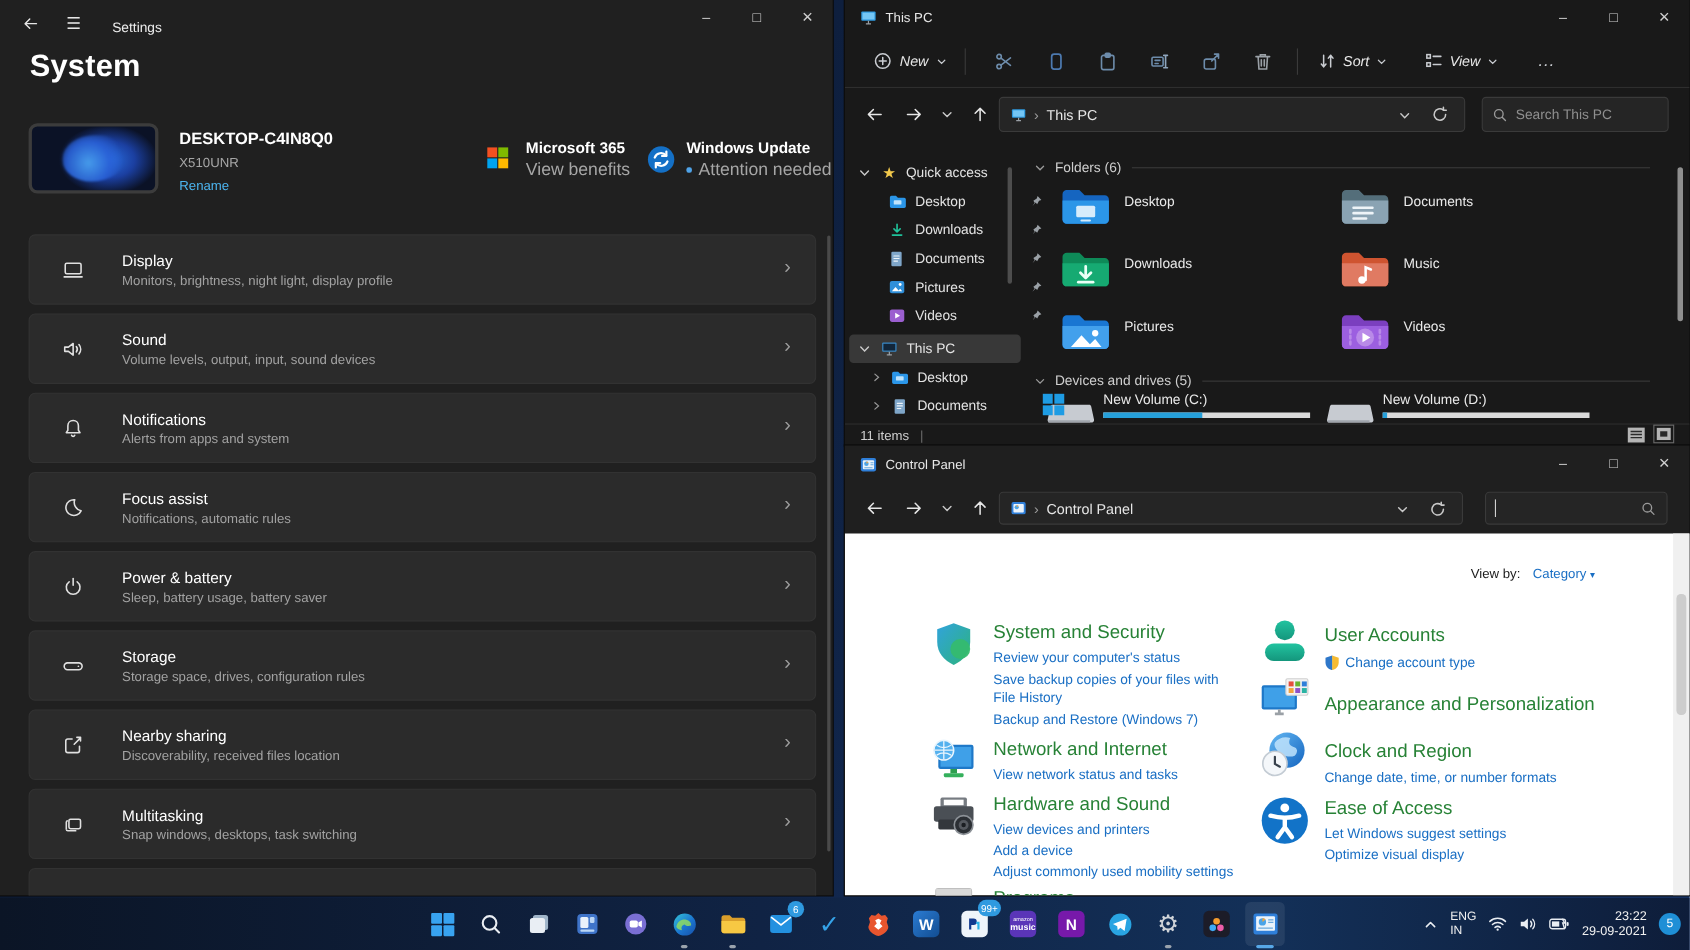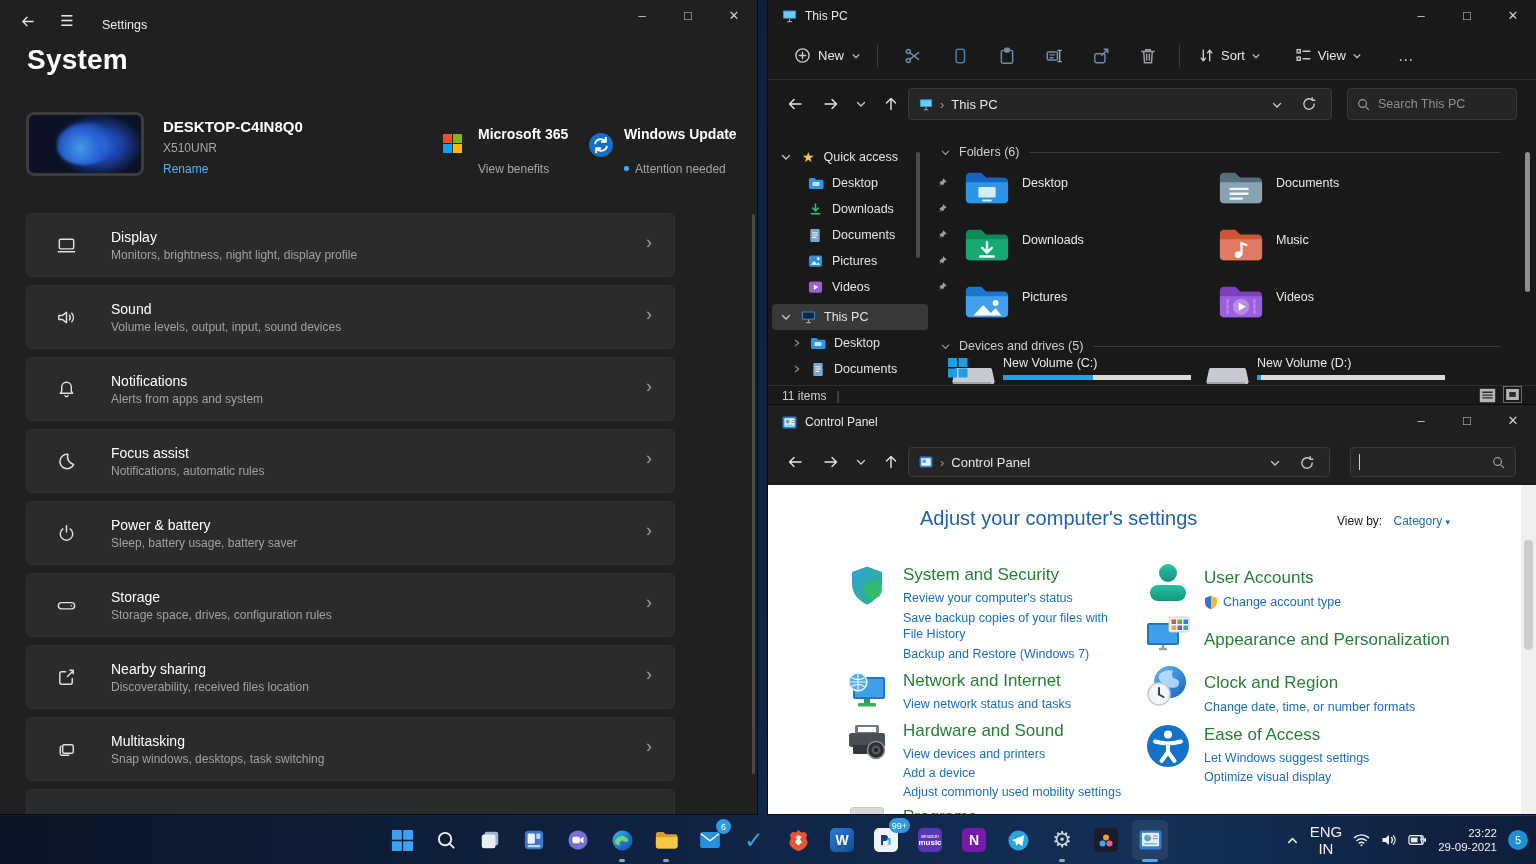--- a/index.html
+++ b/index.html
@@ -22,33 +22,33 @@
   .thumb { position:absolute; left:26px; top:112px; width:118px; height:64px; border-radius:8px; border:3px solid #3c3c3c;
            background:radial-gradient(60px 42px at 62% 52%, #2a6fe0 0%, #1b3fa0 40%, #0b1226 75%), #0b1226; }
   .thumb .bloom { position:absolute; left:28px; top:8px; width:58px; height:42px; border-radius:50% 40% 55% 45%;
            background:radial-gradient(circle at 40% 60%, #4aa3f0 0%, #2a62d8 45%, transparent 75%); filter:blur(1px); opacity:.9; }
   .dev-name { position:absolute; left:163px; top:118px; font-size:15px; font-weight:700; }
   .dev-model { position:absolute; left:163px; top:141px; font-size:12px; color:#a6a6a6; }
   .dev-rename { position:absolute; left:163px; top:162px; font-size:12px; color:#4cb5f0; }
   .m365-logo { position:absolute; left:443px; top:134px; width:19px; height:19px; display:grid; grid-template-columns:9px 9px; grid-gap:1px; }
   .m365-logo i { display:block; width:9px; height:9px; }
   .blk-title { font-size:14px; font-weight:700; color:#fff; }
-  .blk-sub { font-size:12px; color:#a6a6a6; margin-top:20px; }
+  .blk-sub { font-size:16px; color:#a6a6a6; margin-top:4px; }
   .dot { display:inline-block; width:5px; height:5px; border-radius:2px; background:#4fa3e8; margin-right:6px; vertical-align:2px; }
-  .card { position:absolute; left:26px; width:649px; height:64px; background:#2b2b2b; border:1px solid #323232; border-radius:6px; display:flex; align-items:center; }
+  .card { position:absolute; left:26px; width:716px; height:64px; background:#2b2b2b; border:1px solid #323232; border-radius:6px; display:flex; align-items:center; }
   .card .cicon { width:24px; margin-left:27px; display:flex; justify-content:center; }
   .card .ctxt { margin-left:33px; }
   .card .ct { font-size:14px; color:#fff; }
   .card .cd { font-size:12px; color:#a2a2a2; margin-top:3px; }
   .card .chev { position:absolute; right:22px; top:18px; font-size:18px; color:#9d9d9d; }
   .s-scroll { position:absolute; right:2px; top:214px; width:3px; height:560px; background:#4a4a4a; border-radius:2px; }
 
   
   #win-explorer { left:768px; top:0; width:768px; height:405px; background:#191919; }
-  .cmdbar { position:absolute; left:0; top:32px; width:100%; height:48px; display:flex; align-items:center; border-bottom:1px solid #2e2e2e; }
+  .cmdbar { position:absolute; left:0; top:32px; width:100%; height:48px; display:flex; align-items:center; border-bottom:1px solid #2e2e2e;font-style:italic; }
   .cmd-new { display:flex; align-items:center; gap:7px; margin-left:26px; color:#e8e8e8; font-size:13px; }
   .tool-ic { width:38px; height:34px; display:flex; align-items:center; justify-content:center; }
   .vsep { width:1px; height:24px; background:#3a3a3a; margin:0 8px; }
   .cmd-dd { display:flex; align-items:center; gap:6px; color:#e8e8e8; font-size:13px; padding:0 10px; }
   .navbar { position:absolute; left:0; top:84px; width:100%; height:40px; display:flex; align-items:center; }
   .navbtn2 { width:30px; height:30px; display:flex; align-items:center; justify-content:center; }
   .addr { position:absolute; left:140px; top:4px; width:424px; height:32px; background:#252525; border:1px solid #3a3a3a; border-radius:4px; display:flex; align-items:center; font-size:13px; color:#e6e6e6; }
   .addr .bc-sep { color:#9a9a9a; margin:0 7px; font-size:13px; }
   .searchbox { position:absolute; left:579px; top:4px; width:170px; height:32px; background:#252525; border:1px solid #3a3a3a; border-radius:4px; display:flex; align-items:center; font-size:12.5px; color:#8f8f8f; }
   .side-row { position:absolute; height:26px; display:flex; align-items:center; font-size:12.5px; color:#e3e3e3; }
@@ -81,21 +81,21 @@
   
   #taskbar { position:absolute; left:0; top:816px; width:1536px; height:48px; background:linear-gradient(90deg,#0b1526 0%,#102344 45%,#133058 75%,#0e1d3a 100%); }
   .tb-center { position:absolute; left:calc(50% + 8px); top:0; transform:translateX(-50%); height:48px; display:flex; align-items:center; }
   .slot { width:44px; height:48px; position:relative; display:flex; align-items:center; justify-content:center; }
   .slot.active .hl { position:absolute; left:4px; top:4px; width:36px; height:40px; background:rgba(255,255,255,.08); border-radius:5px; }
   .run-dot { position:absolute; bottom:2px; left:50%; transform:translateX(-50%); width:6px; height:3px; border-radius:2px; background:#9aa3ad; }
   .act-bar { position:absolute; bottom:2px; left:50%; transform:translateX(-50%); width:16px; height:3px; border-radius:2px; background:#57a8e8; }
   .badge { position:absolute; top:3px; right:1px; min-width:15px; height:15px; border-radius:8px; background:#2f9ae0; color:#fff; font-size:9px; display:flex; align-items:center; justify-content:center; padding:0 3px; }
   .tile24 { width:24px; height:24px; border-radius:5px; display:flex; align-items:center; justify-content:center; }
   .tray { position:absolute; right:8px; top:0; height:48px; display:flex; align-items:center; gap:11px; color:#f0f0f0; }
-  .tray .two-line { font-size:15px; line-height:1.15; text-align:center; }
+  .tray .two-line { font-size:11px; line-height:1.15; }
   .clockblk { font-size:11.5px; line-height:1.25; text-align:right; }
   .tray-badge { width:20px; height:20px; border-radius:50%; background:#1f8fd6; color:#fff; font-size:11px; display:flex; align-items:center; justify-content:center; }
 </style>
 </head>
 <body>
 
 <div class="win" id="win-settings">
   <div class="titlebar">
     <div class="navbtn abs" style="left:10px;top:6px;">
       <svg width="15" height="15" viewBox="0 0 16 16">
@@ -697,21 +697,20 @@
       <span class="abs" style="right:10px">
           <svg width="13" height="13" viewBox="0 0 14 14" fill="none" stroke="#9a9a9a" stroke-width="1.3" stroke-linecap="round">
             <circle cx="6" cy="6" r="4.2"></circle>
             <path d="m9.5 9.5 3 3"></path>
           </svg>
         </span>
     </div>
   </div>
 
   <div class="cp-content">
-    <div class="cp-head">Adjust your computer's settings</div>
     <div class="cp-viewby">
       <span>View by:</span>
       <span style="color:#1a6fc4;margin-left:8px">Category</span>
       <span style="color:#1a6fc4;font-size:9px">▾</span>
     </div>
 
     <div class="cp-block" style="left:77px;top:79px">
       <svg width="44" height="44" viewBox="0 0 44 44">
           <defs>
             <linearGradient id="shg" x1="0" y1="0" x2="1" y2="1">

